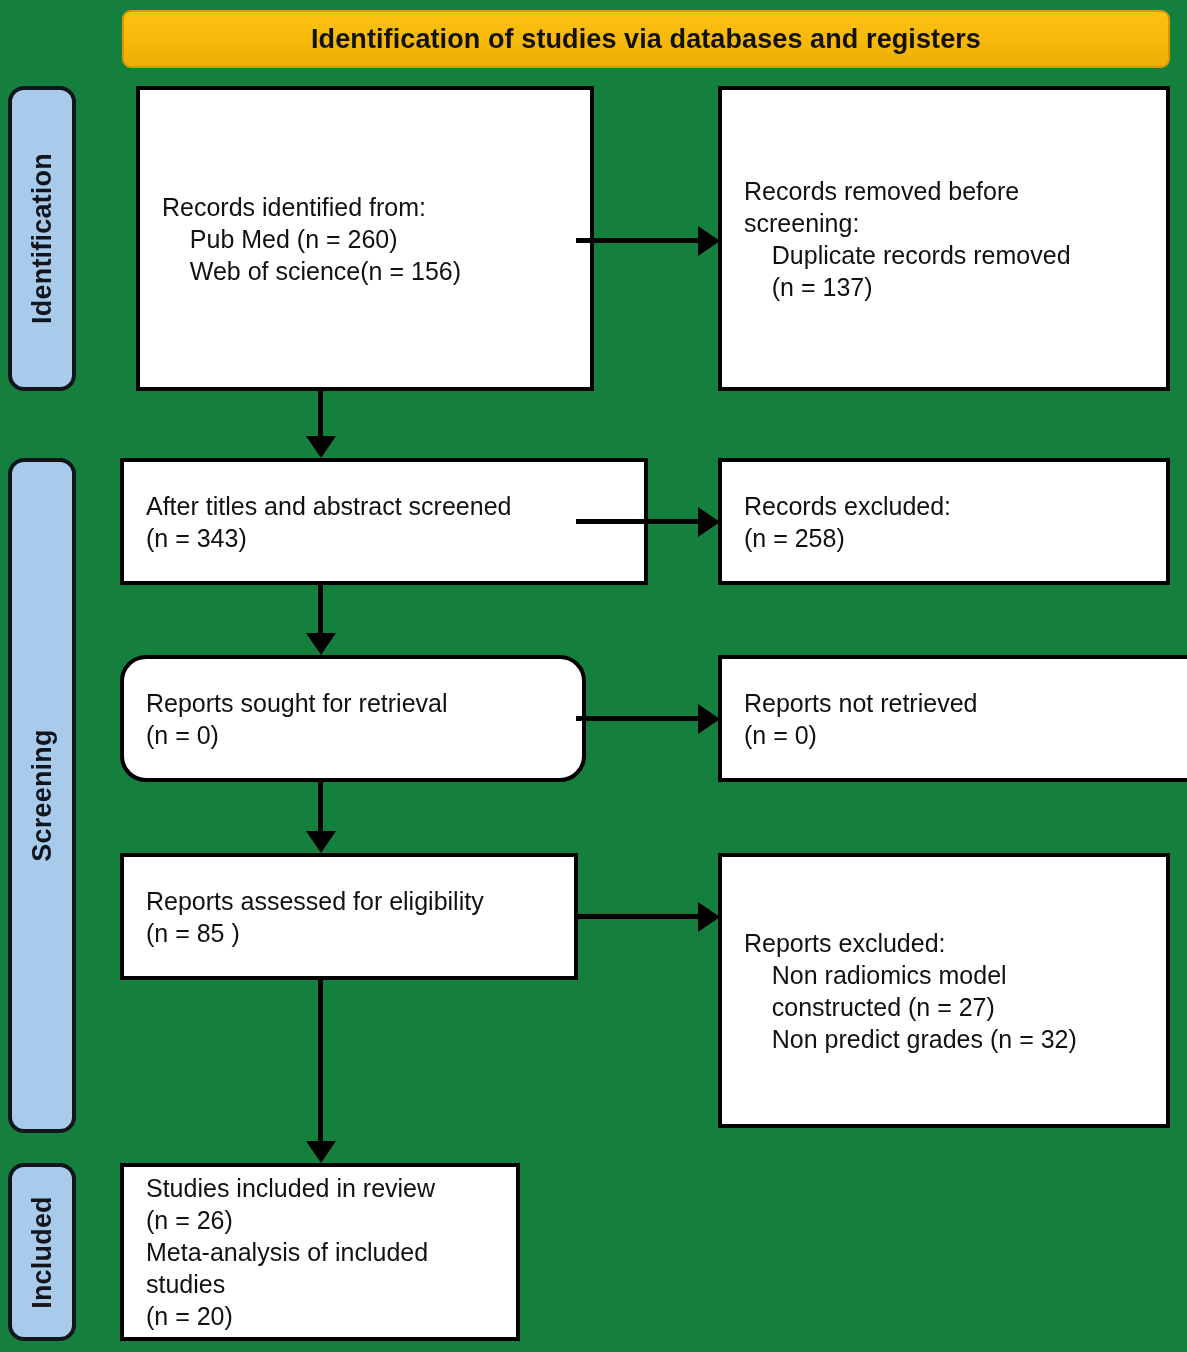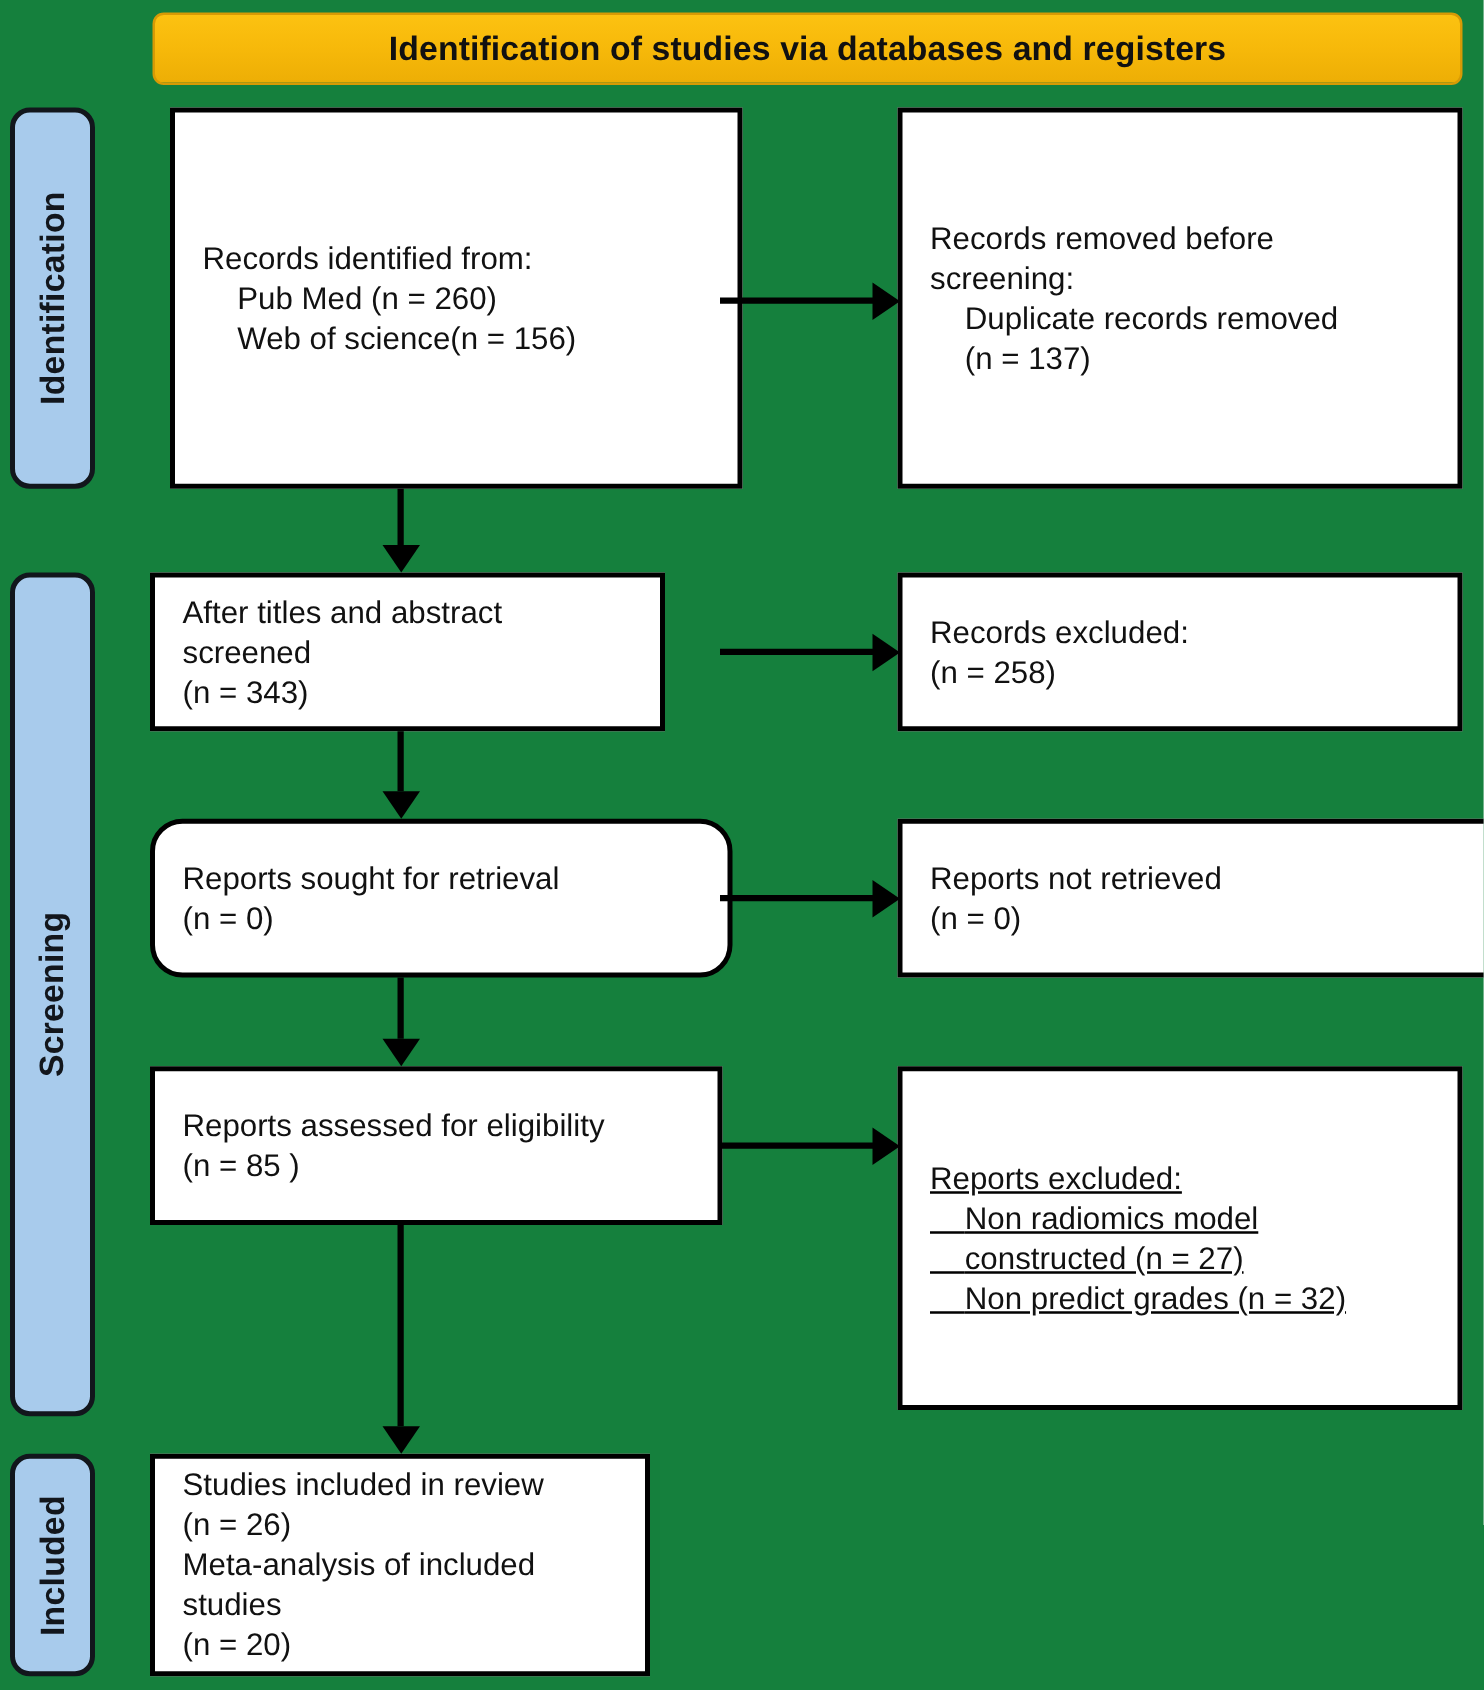--- a/index.html
+++ b/index.html
@@ -80,26 +80,26 @@
   }
   .node-text {
     font-size: 25px;
     line-height: 1.28;
     color: #111111;
     white-space: pre-wrap;
   }
 
   #node-identified   { left: 120px; top: 86px;   width: 458px; height: 305px; margin-left: 16px; }
   #node-duplicates   { left: 718px; top: 86px;   width: 452px; height: 305px; }
-  #node-screened     { left: 120px; top: 458px;  width: 412px; height: 127px; }
+  #node-screened     { left: 120px; top: 458px;  width: 528px; height: 127px; }
   #node-excluded-rec { left: 718px; top: 458px;  width: 452px; height: 127px; }
   #node-sought       { left: 120px; top: 655px;  width: 466px; height: 127px; border-radius: 26px; }
   #node-notretrieved { left: 718px; top: 655px;  width: 536px; height: 127px; }
   #node-assessed     { left: 120px; top: 853px;  width: 458px; height: 127px; }
-  #node-excluded-rep { left: 718px; top: 853px;  width: 452px; height: 275px; text-decoration: underline; }
+  #node-excluded-rep { left: 718px; top: 853px;  width: 452px; height: 275px; }
   #node-included     { left: 120px; top: 1163px; width: 400px; height: 178px; }
 
   
   .conn-v {
     position: absolute;
     left: 318px;
     width: 5px;
     background: #000000;
   }
   .conn-v-head {

